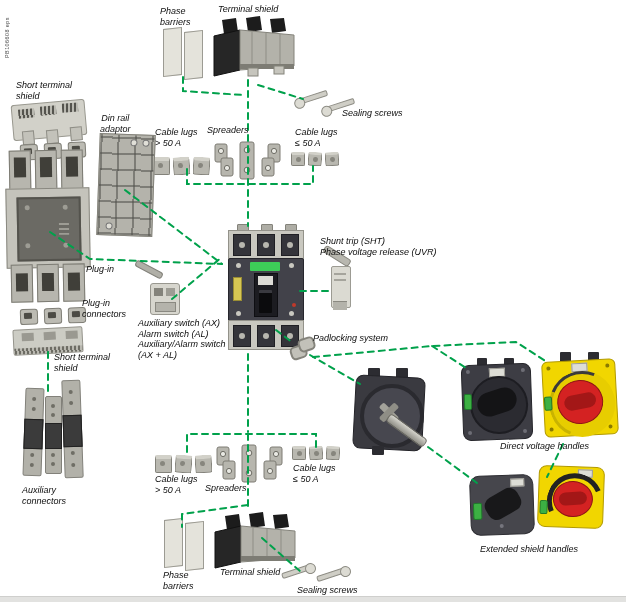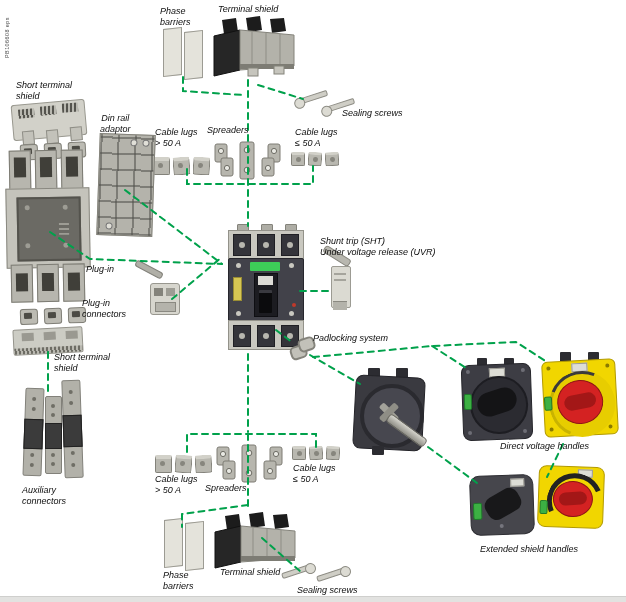--- a/index.html
+++ b/index.html
@@ -270,34 +270,38 @@
       <div style="position:absolute;left:28px;top:4px;width:16px;height:20px;background:#34343a;border:1px solid #1f1f24;">
           <div class="dot" style="left:5px;top:7px;width:6px;height:6px;background:#b8b7af;"></div>
         </div>
       <div style="position:absolute;left:52px;top:4px;width:16px;height:20px;background:#34343a;border:1px solid #1f1f24;">
           <div class="dot" style="left:5px;top:7px;width:6px;height:6px;background:#b8b7af;"></div>
         </div>
     </div>
   </div>
 
   <div class="lbl" style="left:320px;top:236px;">Shunt trip (SHT)
-Under voltage release (UVR)</div>
+Phase voltage release (UVR)</div>
   <div class="part" style="left:322px;top:252px;width:28px;height:6px;transform:rotate(32deg);background:#b8b7af;border:1px solid #84837b;border-radius:3px;"></div>
   <div class="part" style="left:331px;top:266px;width:18px;height:40px;background:#dbdad2;border:1px solid #9c9b93;border-radius:2px;">
     <div style="position:absolute;left:2px;top:6px;width:12px;height:2px;background:#a5a49c;"></div>
     <div style="position:absolute;left:2px;top:12px;width:12px;height:2px;background:#a5a49c;"></div>
     <div style="position:absolute;left:1px;top:34px;width:14px;height:8px;background:#b4b3ab;border-top:1px solid #8a8981;"></div>
   </div>
 
   <div class="part" style="left:134px;top:266px;width:28px;height:5px;transform:rotate(28deg);background:#b0afa7;border:1px solid #82817a;border-radius:3px;"></div>
   <div class="part" style="left:150px;top:283px;width:28px;height:30px;background:#d7d6ce;border:1px solid #98978f;border-radius:3px;">
     <div style="position:absolute;left:3px;top:4px;width:9px;height:8px;background:#84837b;"></div>
     <div style="position:absolute;left:15px;top:4px;width:9px;height:8px;background:#9d9c94;"></div>
     <div style="position:absolute;left:4px;top:18px;width:19px;height:8px;background:#b4b3ab;border:1px solid #8a8981;"></div>
   </div>
+  <div class="lbl" style="left:138px;top:318px;">Auxiliary switch (AX)
+Alarm switch (AL)
+Auxiliary/Alarm switch
+(AX + AL)</div>
 
   <div class="part" style="left:289px;top:339px;width:26px;height:18px;transform:rotate(-18deg);">
     <div style="position:absolute;left:0;top:5px;width:13px;height:10px;background:#c2c1b9;border:2px solid #84837b;border-radius:5px;"></div>
     <div style="position:absolute;left:10px;top:0;width:13px;height:10px;background:#c2c1b9;border:2px solid #84837b;border-radius:5px;"></div>
   </div>
   <div class="lbl" style="left:313px;top:333px;">Padlocking system</div>
 
   <div class="part" style="left:350px;top:368px;width:80px;height:88px;">
     <div class="tab" style="left:18px;top:0;width:12px;height:10px;"></div>
     <div class="tab" style="left:46px;top:0;width:12px;height:10px;"></div>

